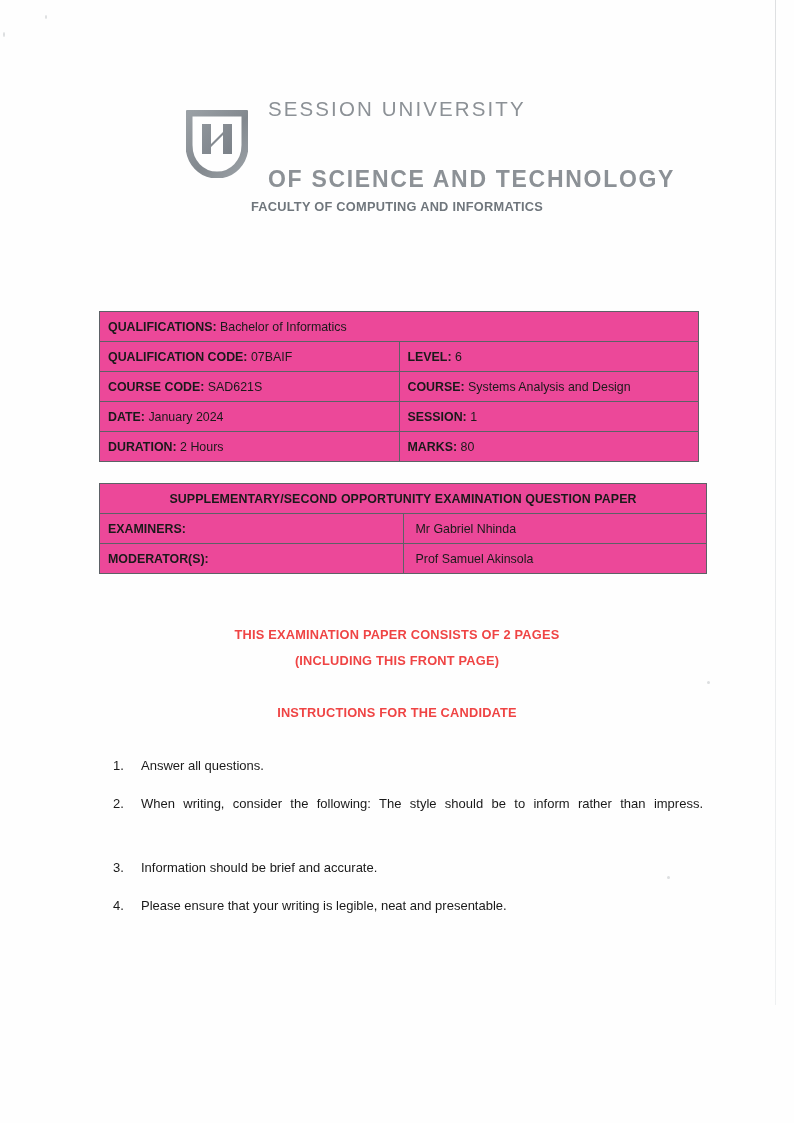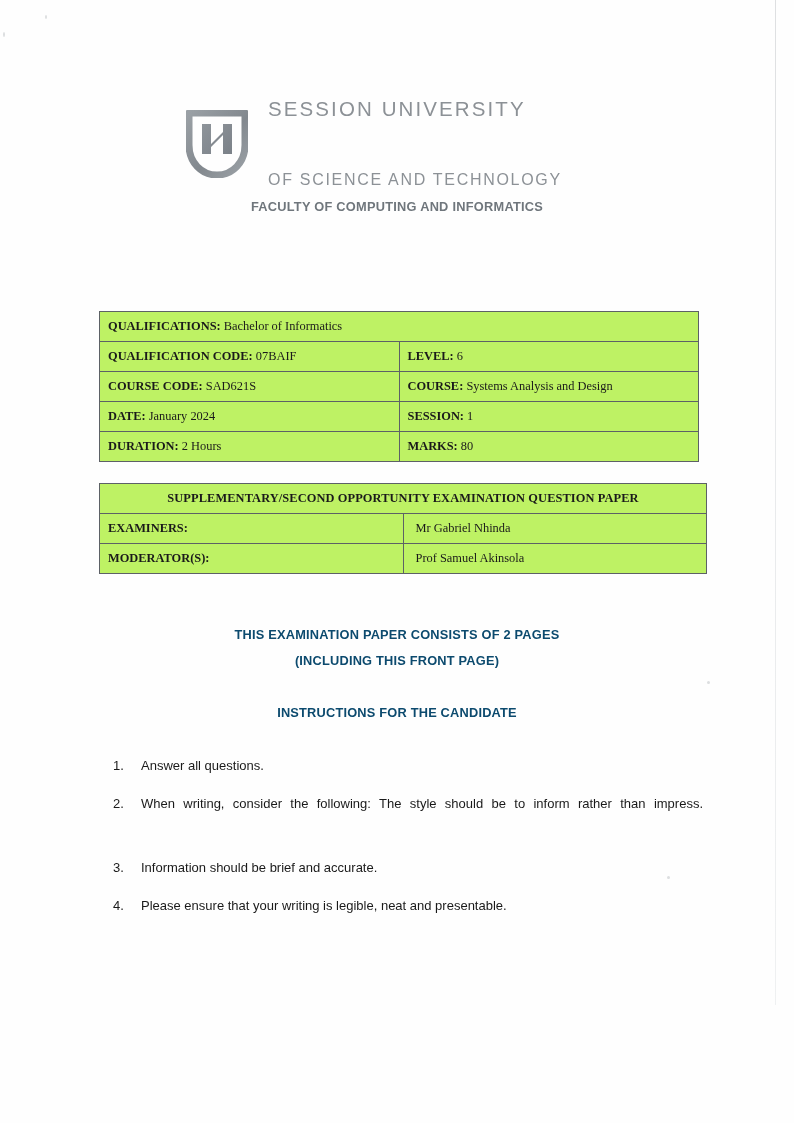--- a/index.html
+++ b/index.html
@@ -60,23 +60,23 @@
     justify-content: center;
     color: #8c9196;
     letter-spacing: 2.1px;
   }
   .wordmark .line1 {
     font-size: 20.5px;
     line-height: 25px;
     font-weight: 400;
   }
   .wordmark .line2 {
-    font-size: 16px;
+    font-size: 23px;
     line-height: 23px;
-    font-weight: 400;
+    font-weight: 700;
     letter-spacing: 1.7px;
     margin-top: 47px;
   }
 
   
   .heading-faculty {
     position: absolute;
     left: 0;
     top: 199px;
     width: 794px;
@@ -96,22 +96,21 @@
     font-weight: bold;
     letter-spacing: .25px;
     color: #1d1d1d;
   }
 
   
   .exam-table {
     position: absolute;
     border-collapse: collapse;
     table-layout: fixed;
-    background: #bef264;
-    font-family: Liberation Serif, serif;
+    background: #ec4899;
   }
   .exam-table td {
     border: 1px solid #5d6166;
     padding: 0 0 0 8px;
     font-size: 12.4px;
     color: #1a1a1a;
     height: 29px;
     vertical-align: middle;
     white-space: nowrap;
     overflow: hidden;
@@ -142,21 +141,21 @@
   }
 
   
   .notice {
     position: absolute;
     left: 0;
     width: 794px;
     text-align: center;
     font-size: 12.8px;
     font-weight: bold;
-    color: #0c4a6e;
+    color: #ef4444;
     letter-spacing: .2px;
   }
   #notice-pages   { top: 627px; }
   #notice-front   { top: 653px; }
   #notice-instr   { top: 705px; }
 
   
   #instructions {
     position: absolute;
     left: 113px;

